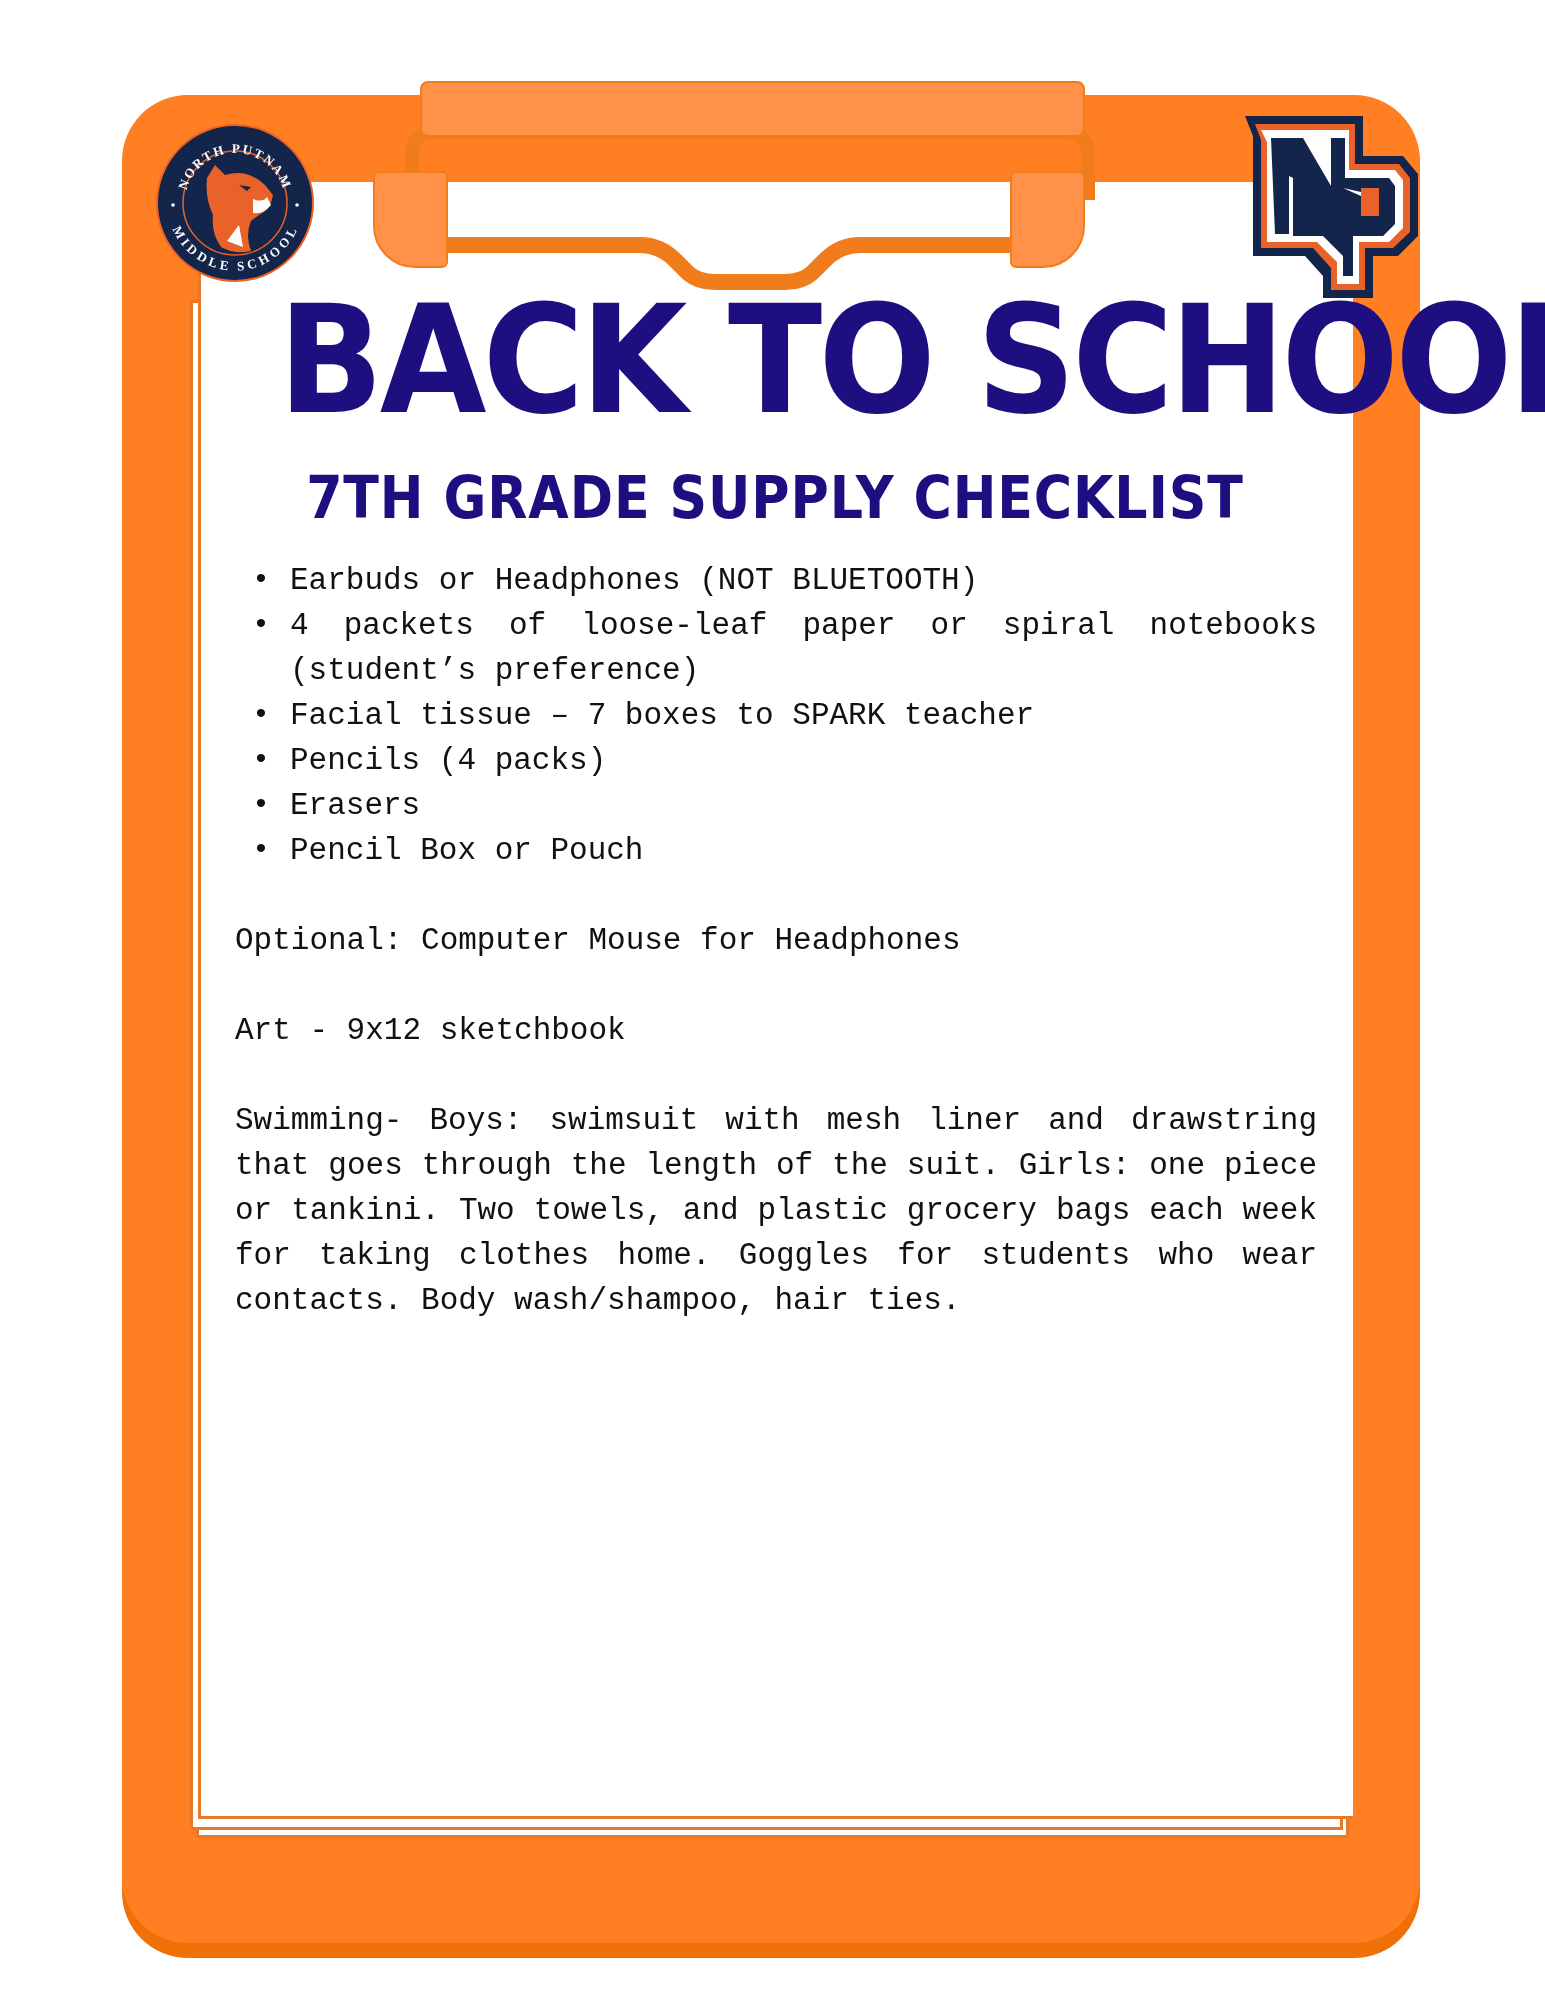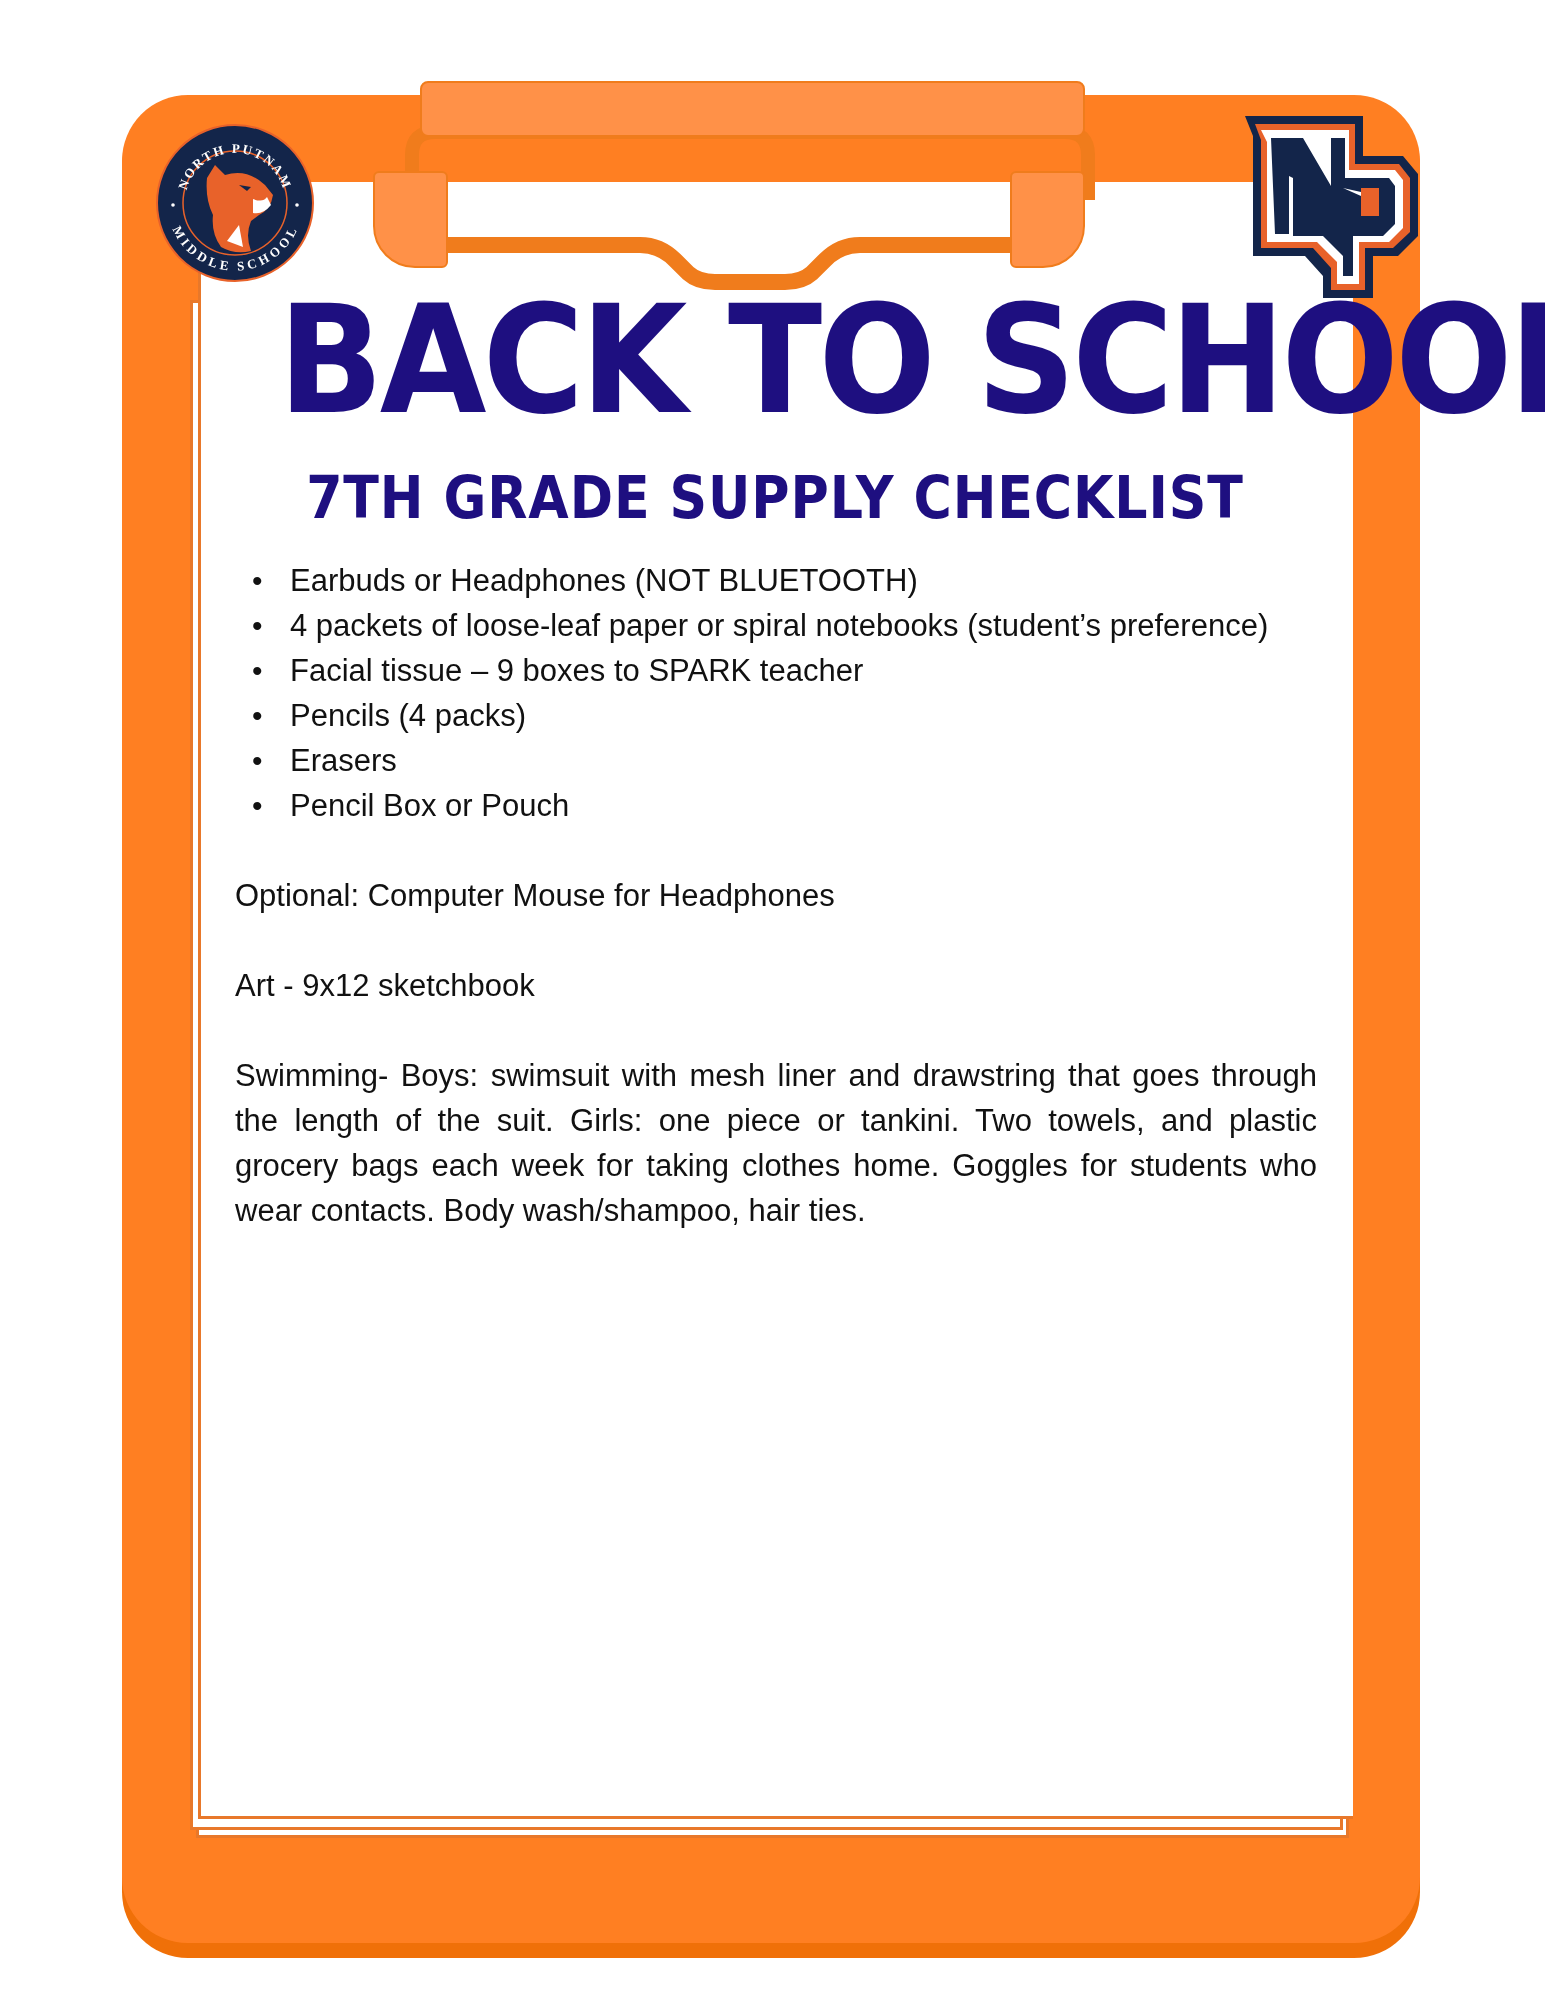--- a/index.html
+++ b/index.html
@@ -38,21 +38,21 @@
     .title { position: absolute; left: 235px; top: 285px; width: 1080px; text-align: center;
              font-family: "DejaVu Sans", sans-serif; font-weight: bold; font-size: 150px;
              color: #1E0F80; letter-spacing: -4px; transform: scaleX(0.92); transform-origin: center;
              line-height: 150px; white-space: nowrap; }
     .subtitle { position: absolute; left: 235px; top: 462px; width: 1080px; text-align: center;
                 font-family: "DejaVu Sans", sans-serif; font-weight: bold; font-size: 58px;
                 color: #1E0F80; letter-spacing: 1px; line-height: 72px; transform: scaleX(0.9);
                 transform-origin: center; white-space: nowrap; }
 
     .content { position: absolute; left: 235px; top: 558px; width: 1082px;
-               font-family: Liberation Sans, sans-serif; font-size: 31px; color: #111;
+               font-family: Liberation Mono, monospace; font-size: 31px; color: #111;
                line-height: 45px; }
     .content ul { margin: 0; padding: 0 0 0 55px; list-style: none; }
     .content li { position: relative; text-align: justify; }
     .content li::before { content: "\2022"; position: absolute; left: -38px; top: 0; font-size: 30px; }
     .content p { margin: 45px 0 0 0; text-align: justify; }
   </style>
 </head>
 <body>
 
 <div class="board-shadow"></div>
@@ -102,21 +102,21 @@
   <path d="M100 72 L118 76 L118 80 Z" fill="#ffffff"></path>
 </svg>
 
 <div class="title">BACK TO SCHOOL</div>
 <div class="subtitle">7TH GRADE SUPPLY CHECKLIST</div>
 
 <div class="content">
   <ul>
     <li>Earbuds or Headphones (NOT BLUETOOTH)</li>
     <li>4 packets of loose-leaf paper or spiral notebooks (student’s preference)</li>
-    <li>Facial tissue – 9 boxes to SPARK teacher</li>
+    <li>Facial tissue – 7 boxes to SPARK teacher</li>
     <li>Pencils (4 packs)</li>
     <li>Erasers</li>
     <li>Pencil Box or Pouch</li>
   </ul>
   <p>Optional:  Computer Mouse for Headphones</p>
   <p>Art - 9x12 sketchbook</p>
   <p>Swimming- Boys: swimsuit with mesh liner and drawstring that goes through the length of the suit. Girls: one piece or tankini. Two towels, and plastic grocery bags each week for taking clothes home. Goggles for students who wear contacts. Body wash/shampoo, hair ties.</p>
 </div>
 
 </body></html>

